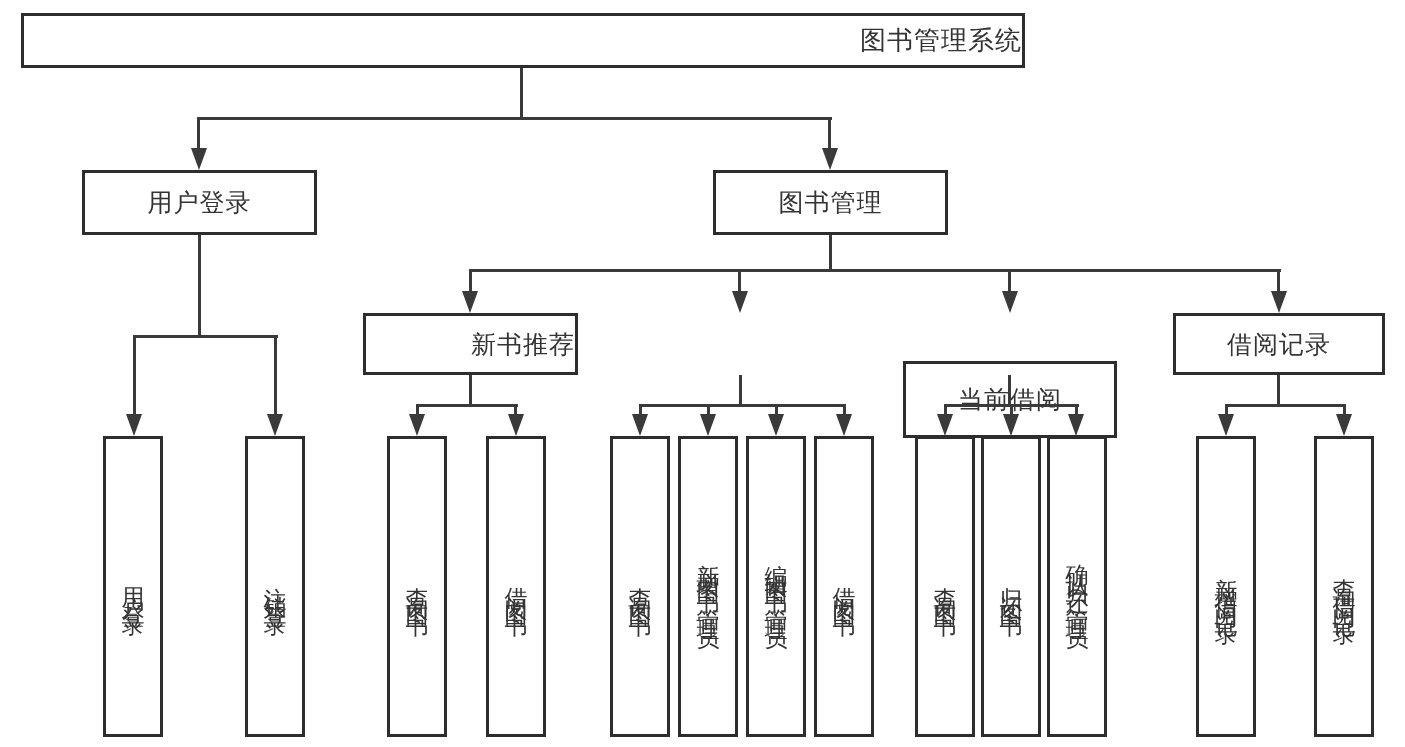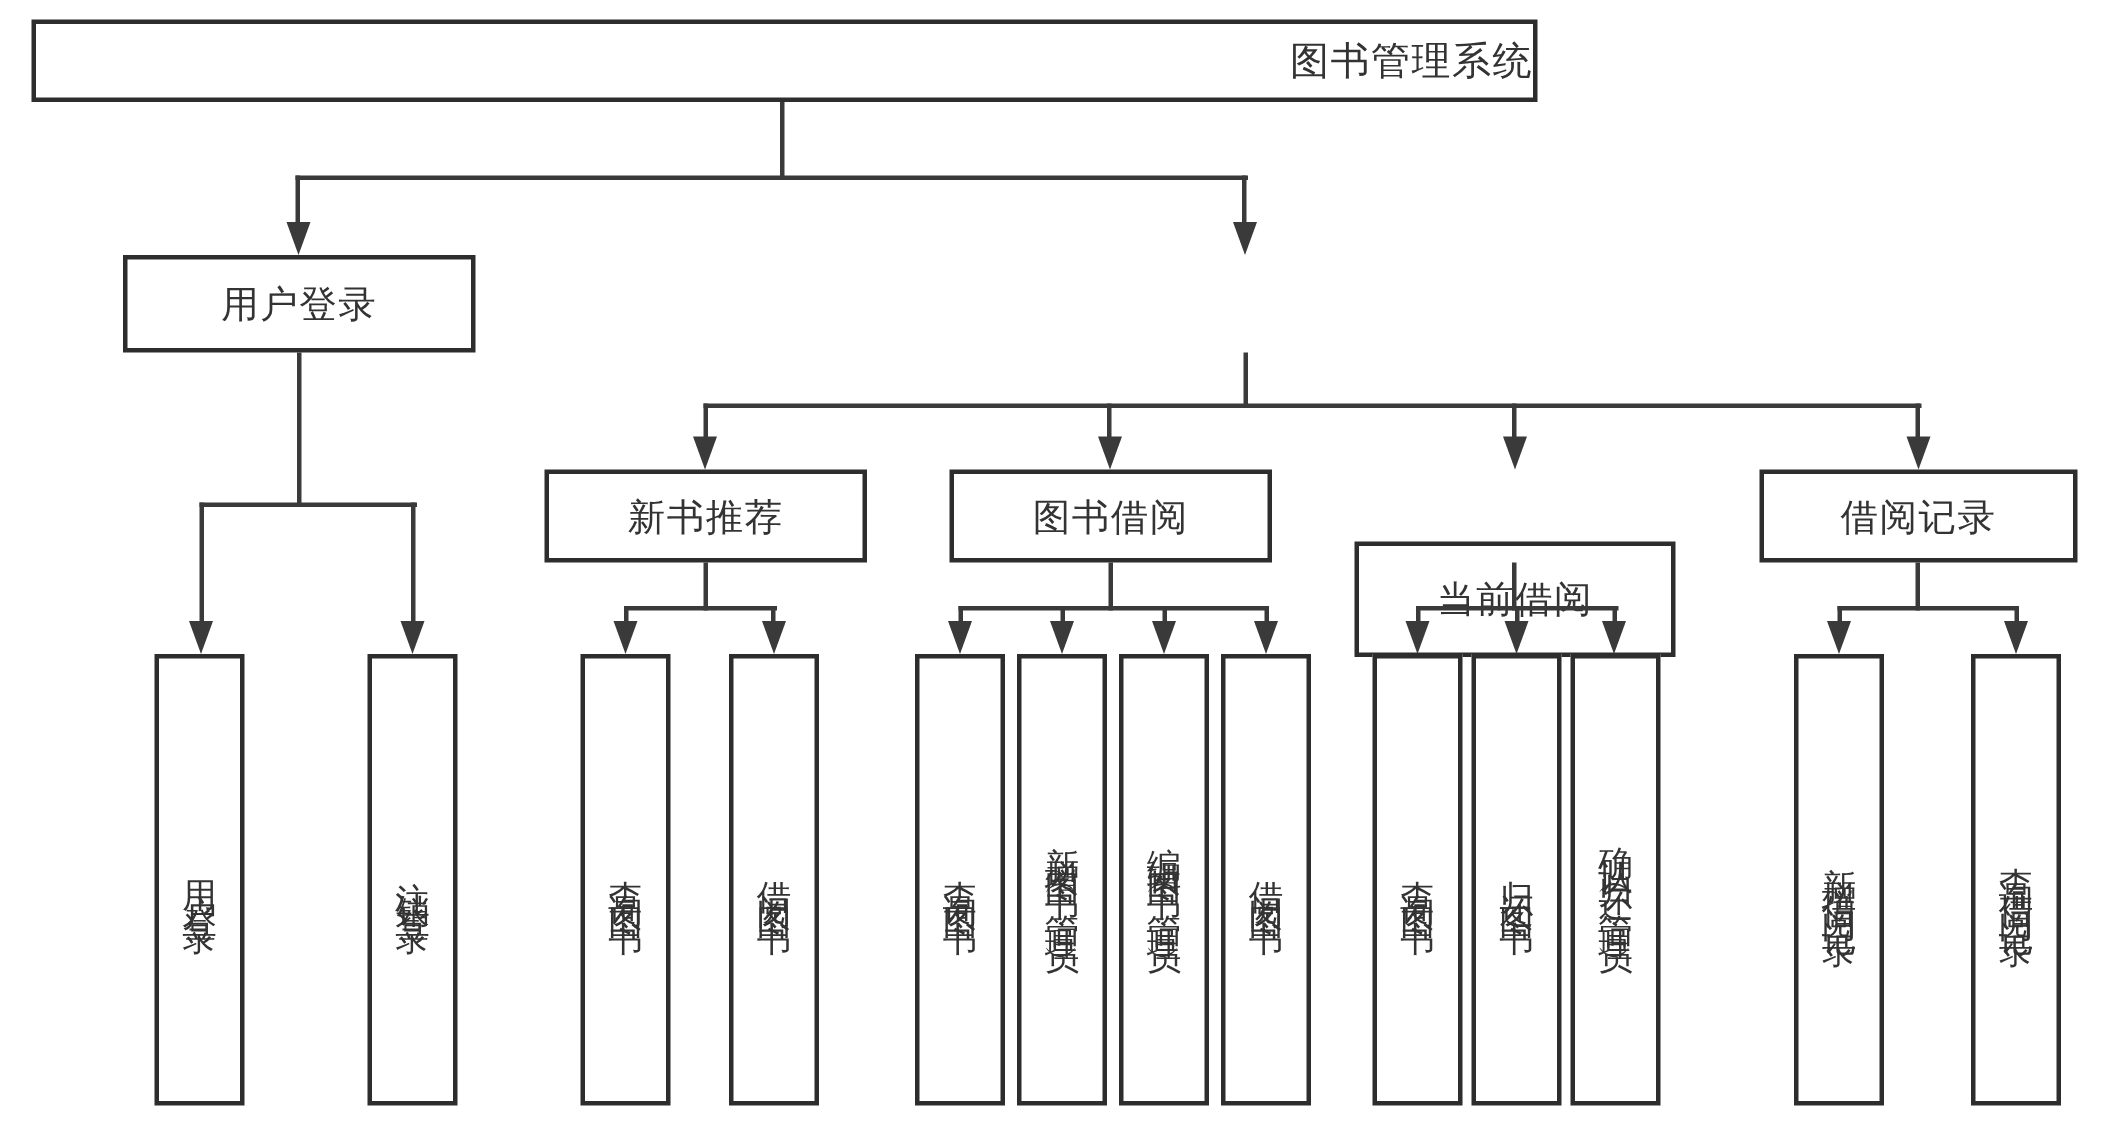--- a/index.html
+++ b/index.html
@@ -47,26 +47,26 @@
 
 <div class="canvas">
 
   <div class="box h-box root-box" style="left:21px;top:13px;width:1004px;height:55px;">
     <span>图书管理系统</span>
   </div>
 
   <div class="box h-box" style="left:82px;top:170px;width:235px;height:65px;">
     <span>用户登录</span>
   </div>
+  <div class="box h-box" style="left:713px;top:170px;width:235px;height:65px;">
+    <span>图书管理</span>
+  </div>
 
-  <div class="box h-box" style="left:363px;top:313px;width:215px;height:62px;">
+  <div class="box h-box" style="left:363px;top:313px;width:215px;height:62px;justify-content:flex-end;">
     <span>新书推荐</span>
-  </div>
-  <div class="box h-box" style="left:633px;top:313px;width:215px;height:62px;">
-    <span>图书借阅</span>
   </div>
   <div class="box h-box" style="left:903px;top:313px;width:214px;height:77px;margin-top:48px;">
     <span>当前借阅</span>
   </div>
   <div class="box h-box" style="left:1173px;top:313px;width:212px;height:62px;">
     <span>借阅记录</span>
   </div>
 
   <div class="box v-box" style="left:103px;">
     <span>用户登录</span>

